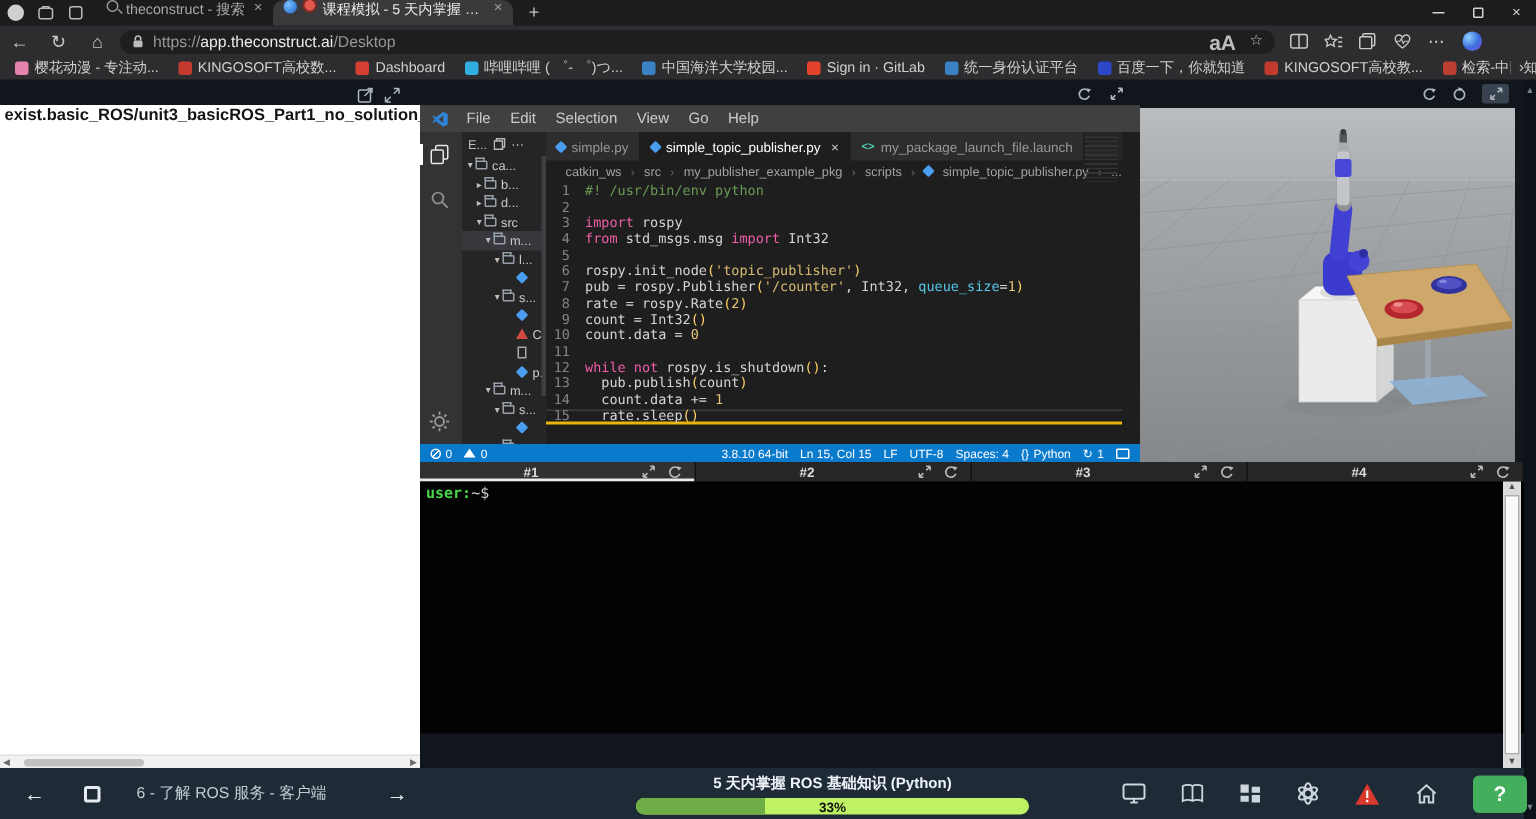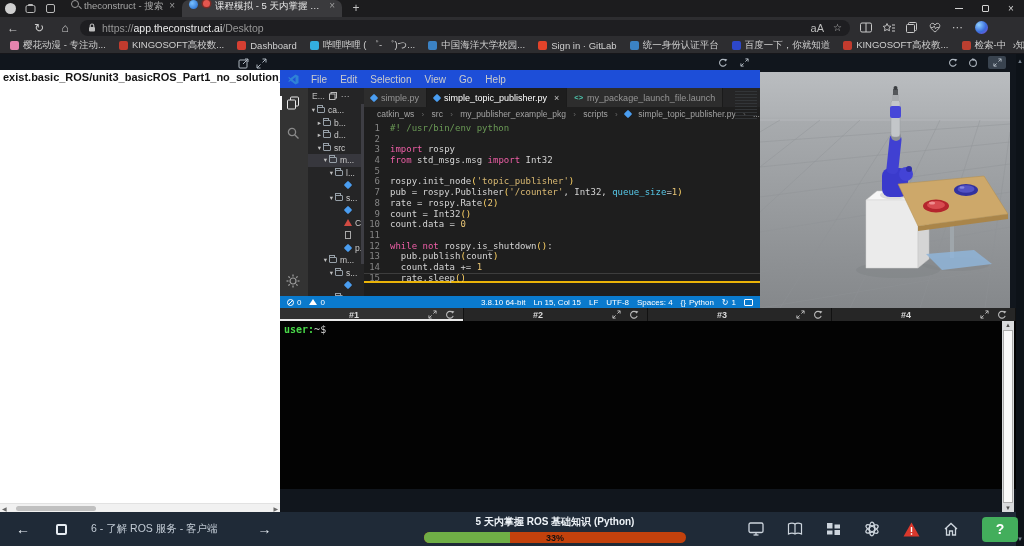--- a/index.html
+++ b/index.html
@@ -46,37 +46,37 @@
   
   .panel-ico{position:absolute;color:#aeb6bf;}
   .notebook{position:absolute;left:0;top:70px;width:280px;height:442px;background:#ffffff;overflow:hidden;}
   .nb-error{padding:1px 3px;font-size:11px;font-weight:600;color:#141414;line-height:1.28;white-space:nowrap;}
   .nb-hscroll{position:absolute;left:0;bottom:0;width:280px;height:9px;background:#f1f1f1;border-top:1px solid #e2e2e2;}
   .nb-arrow{position:absolute;top:1px;font-size:6px;color:#6b6b6b;}
   .nb-thumb{position:absolute;left:16px;top:2px;width:80px;height:5px;background:#c0c0c0;border-radius:3px;}
 
   
   .ide{position:absolute;left:280px;top:70px;width:480px;height:238px;background:#1e1e1e;}
-  .ide-titlebar{position:absolute;top:0;left:0;width:100%;height:18px;background:#1d4ed8;display:flex;align-items:center;}
+  .ide-titlebar{position:absolute;top:0;left:0;width:100%;height:18px;background:#404040;display:flex;align-items:center;}
   .menus{display:flex;gap:13px;margin-left:12px;font-size:10px;color:#cccccc;}
   .ide-main{position:absolute;top:18px;left:0;width:100%;height:208px;}
   .activitybar{position:absolute;left:0;top:0;width:28px;height:100%;background:#333333;}
   .ab-ico{position:absolute;left:6px;}
   .sidebar{position:absolute;left:28px;top:0;width:56px;height:100%;background:#252526;overflow:hidden;}
   .sb-head{height:16px;display:flex;align-items:center;gap:4px;padding:0 4px;font-size:8.5px;color:#bbbbbb;}
   .sb-scroll{position:absolute;right:0;top:16px;width:3px;height:160px;background:#3e3e44;}
   .trow{height:12.5px;display:flex;align-items:center;font-size:8.5px;color:#cccccc;white-space:nowrap;overflow:hidden;}
   .trow.selected{background:#37373d;}
   .tarrow{width:7px;font-size:6.5px;color:#c0c0c0;text-align:center;flex:none;}
   .fold{width:8px;height:6px;border:1px solid #97a0a8;border-radius:1px;margin-right:3px;flex:none;position:relative;}
   .fold::before{content:"";position:absolute;left:-1px;top:-3px;width:4px;height:2px;border:1px solid #97a0a8;border-bottom:none;}
   .pyf{width:6px;height:6px;background:#4a9df0;transform:rotate(45deg);border-radius:1px;margin:0 4px;flex:none;}
   .warnf{width:0;height:0;border-left:4px solid transparent;border-right:4px solid transparent;border-bottom:7px solid #d14b42;margin:0 3px;flex:none;}
   .filef{width:6px;height:8px;border:1px solid #a9a9a9;margin:0 4px;flex:none;}
-  .editor{position:absolute;left:84px;top:0;right:0;height:100%;background:#1e1e1e;}
+  .editor{position:absolute;left:84px;top:0;right:12px;height:100%;background:#1e1e1e;}
   .etabs{height:19px;background:#252526;display:flex;}
   .etab{display:flex;align-items:center;gap:4px;padding:0 7px;font-size:9px;color:#969696;background:#2d2d2d;border-right:1px solid #1b1b1b;white-space:nowrap;}
   .etab.active{background:#1e1e1e;color:#ffffff;}
   .etab .eclose{font-size:9px;color:#c5c5c5;margin-left:3px;}
   .epy{width:6px;height:6px;background:#4a9df0;transform:rotate(45deg);border-radius:1px;flex:none;}
   .elaunch{color:#4ec9b0;font-size:7.5px;font-weight:700;flex:none;}
   .breadcrumbs{height:14px;display:flex;align-items:center;gap:4px;padding-left:13px;font-size:8.5px;color:#a3a3a3;white-space:nowrap;justify-content:space-between;}
   .bc-sep{color:#686868;font-size:8px;}
   .codearea{position:absolute;left:0;top:33px;right:0;bottom:0;font-family:"DejaVu Sans Mono","Liberation Mono",monospace;font-size:9px;padding-top:2px;}
   .crow{display:flex;height:10.7px;line-height:10.7px;}
@@ -119,21 +119,21 @@
   .psc-arrow{position:absolute;left:0;width:8px;text-align:center;font-size:6px;color:#77828e;}
 
   
   .bottombar{position:absolute;left:0;top:512px;width:1016px;height:34px;background:#1f2a37;}
   .bb-nav{position:absolute;left:0;top:0;height:34px;display:flex;align-items:center;color:#dfe6ec;}
   .bb-arrow{font-size:14px;color:#e6ecf2;}
   .bb-stop{width:11px;height:11px;border:2px solid #e6ecf2;border-radius:2px;}
   .bb-lesson{font-size:10.5px;color:#c3ccd6;}
   .bb-center{position:absolute;left:388px;top:3px;width:334px;text-align:center;}
   .bb-course{font-size:10px;color:#eef3f8;font-weight:700;}
-  .bb-pill{margin:3px auto 0;width:262px;height:11px;background:#c2410c;border-radius:6px;position:relative;overflow:hidden;}
+  .bb-pill{margin:3px auto 0;width:262px;height:11px;background:#bef264;border-radius:6px;position:relative;overflow:hidden;}
   .bb-fill{position:absolute;left:0;top:0;bottom:0;background:#6fae46;}
   .bb-ptext{position:absolute;left:0;top:0.5px;width:100%;text-align:center;font-size:9px;font-weight:700;color:#101010;}
   .bb-icons{position:absolute;left:748px;top:0;height:34px;display:flex;align-items:center;gap:23px;}
   .bb-help{width:36px;height:25px;background:#43ae5c;border-radius:4px;color:#fff;font-size:14px;font-weight:700;
            display:flex;align-items:center;justify-content:center;}
   .icon-svg{display:inline-flex;align-items:center;justify-content:center;}
 </style>
 </head>
 <body>
 
@@ -187,21 +187,21 @@
       <span class="icon-svg">
         <svg width="8" height="9" viewBox="0 0 8 9">
             <rect x="1" y="4" width="6" height="4.5" rx="1" fill="#bdbdbd"></rect>
             <path d="M2.2 4 V2.8 a1.8 1.8 0 0 1 3.6 0 V4" fill="none" stroke="#bdbdbd" stroke-width="1.1"></path>
           </svg>
       </span>
       <span class="addr-scheme" style="margin-left:6px;">https://</span>
         <span class="addr-host">app.theconstruct.ai</span>
         <span class="addr-path">/Desktop</span>
       <span class="addr-right">
-        <span style="font-size:11px;">aA</span>
+        <span style="font-size:14px;font-weight:bold;">aA</span>
         <span style="font-size:10px;">☆</span>
       </span>
     </div>
     <div class="tb-icons">
       <span class="icon-svg">
           <svg width="12" height="11" viewBox="0 0 12 11">
             <rect x="0.5" y="1" width="11" height="9" rx="1.5" fill="none" stroke="#c9c9c9"></rect>
             <line x1="6" y1="1" x2="6" y2="10" stroke="#c9c9c9"></line>
           </svg>
         </span>

